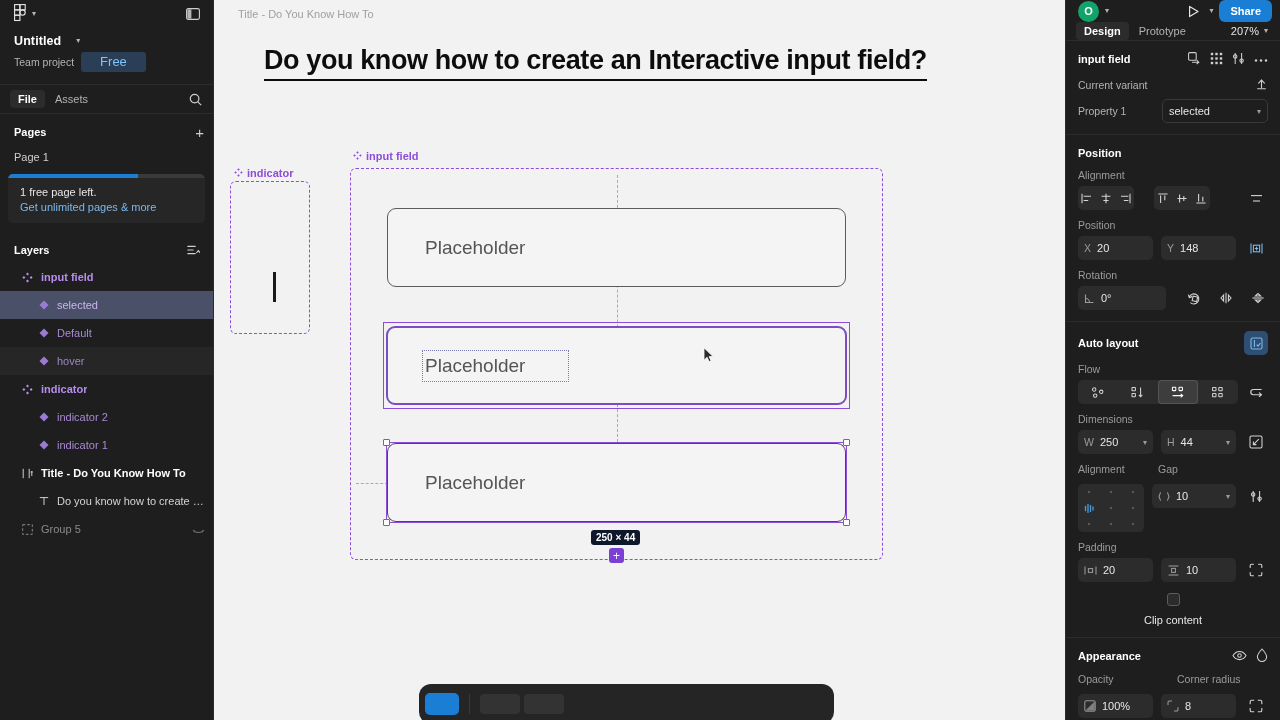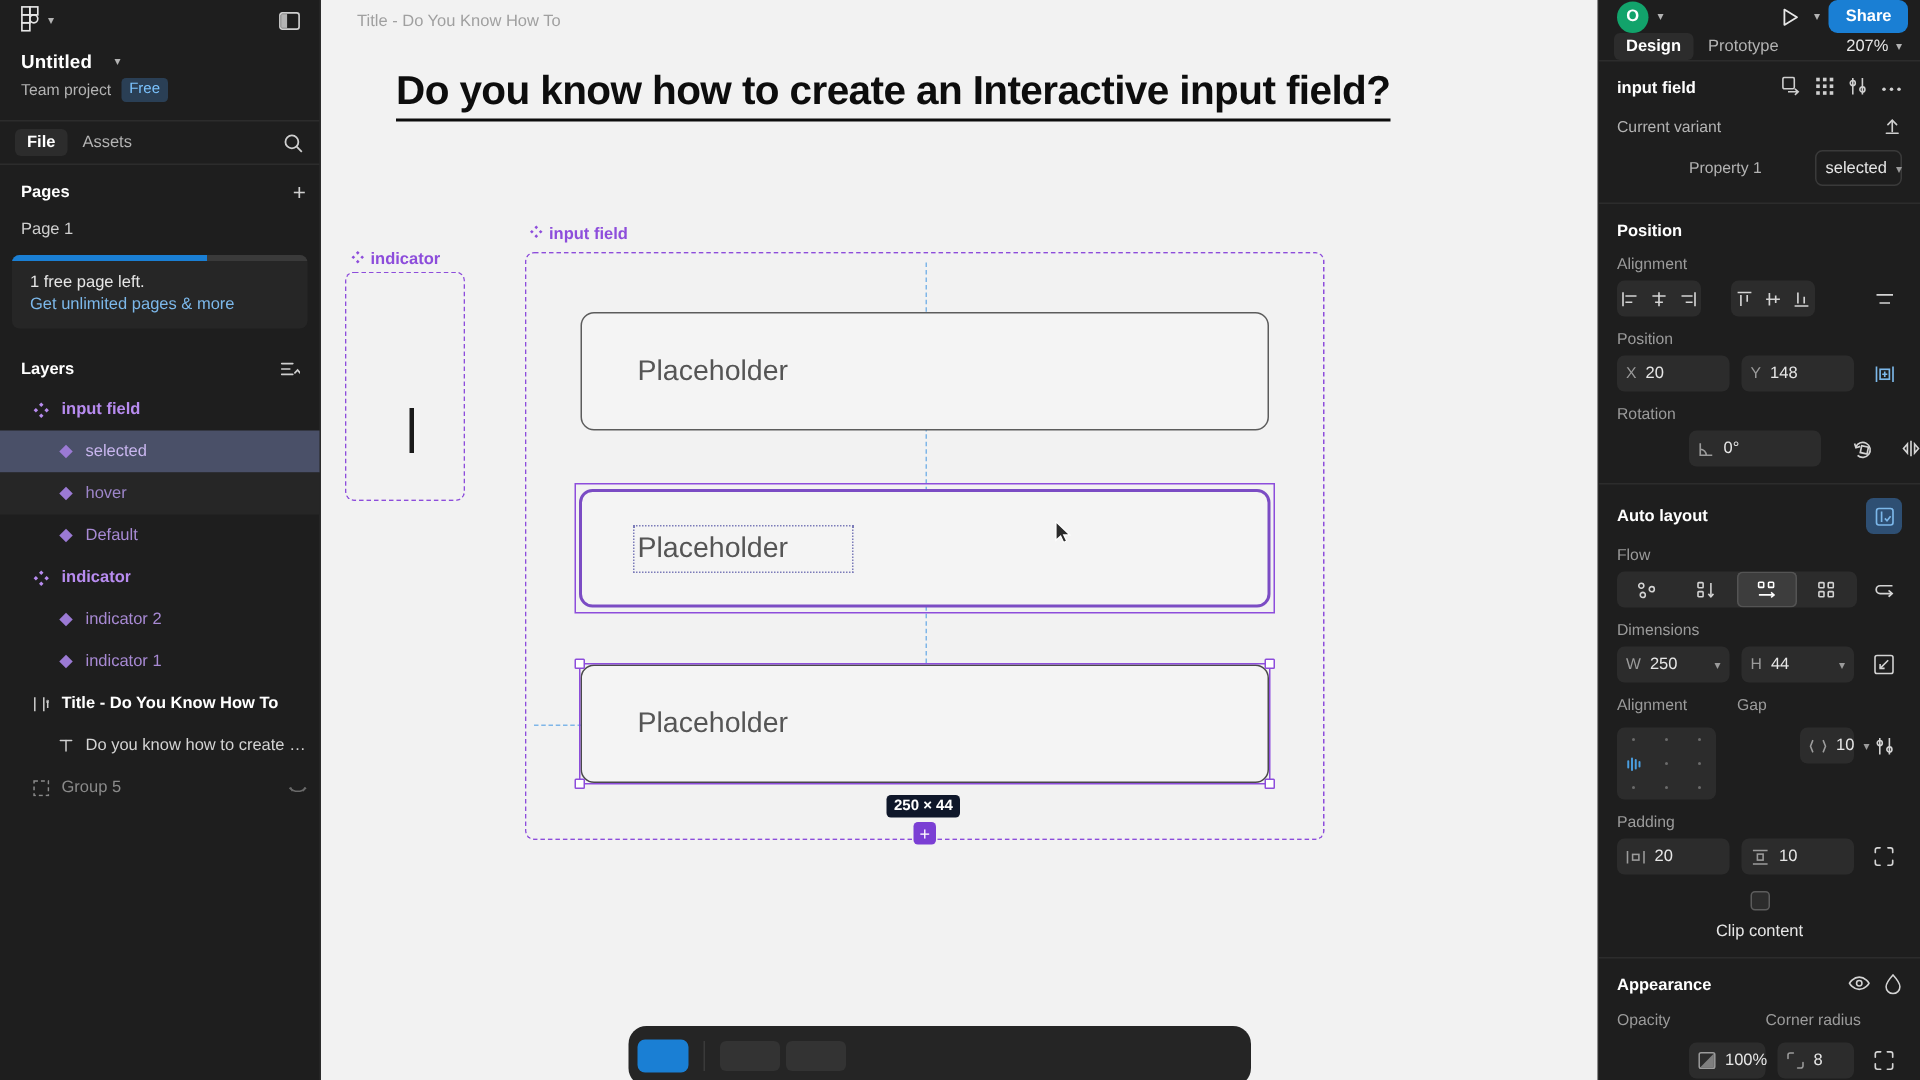--- a/index.html
+++ b/index.html
@@ -27,22 +27,22 @@
   .chev { font-size:8px; color:#b3b3b3; line-height:1; }
   .icon-btn { display:flex; align-items:center; justify-content:center;
     width:20px; height:20px; border-radius:3px; cursor:pointer; }
 
   .lp-filemeta { padding:6px 14px 12px 14px; }
   .file-title-row { display:flex; align-items:center; gap:15px; }
   .file-title { font-size:12.5px; font-weight:700; color:#fff; letter-spacing:.1px; }
   .file-sub-row { display:flex; align-items:center; gap:7px; margin-top:4px; }
   .team-project { font-size:10.5px; color:#b3b3b3; }
   .badge-free {
-    font-size:10px; color:#7cc4ff; background:#2a3f55;
-    padding:1px 5px; border-radius:3px; line-height:1.4;
+    font-size:13px; color:#7cc4ff; background:#2a3f55;
+    padding:1px 19px; border-radius:3px; line-height:1.4;
   }
   .lp-divider { height:1px; background:#2c2c2c; }
 
   .lp-tabs { height:28px; display:flex; align-items:center; padding:0 8px 0 10px; gap:2px; }
   .tab {
     font-size:11px; color:#b3b3b3; padding:3px 8px; border-radius:4px; cursor:pointer;
   }
   .tab.active { color:#fff; background:#2c2c2c; font-weight:700; }
   .lp-tabs .spacer { flex:1; }
 
@@ -177,21 +177,21 @@
 
   .rp-sec { padding:9px 12px 11px 12px; border-top:1px solid #2c2c2c; }
   .rp-sec-head {
     display:flex; align-items:center; justify-content:space-between;
     margin-bottom:9px; min-height:18px;
   }
   .rp-sec-title { font-size:11px; font-weight:700; color:#fff; }
   .rp-icons { display:flex; align-items:center; gap:9px; }
   .rp-lbl { font-size:10.5px; color:#9b9b9b; margin-bottom:5px; }
   .rp-row { display:flex; align-items:center; gap:8px; margin-bottom:9px; }
-  .rp-row:last-child { margin-bottom:0;margin-left:48px; }
+  .rp-row:last-child { margin-bottom:0; }
   .kv { font-size:10.5px; color:#b3b3b3; }
 
   .fld {
     flex:1; min-width:0; height:24px; background:#2c2c2c; border-radius:5px;
     display:flex; align-items:center; gap:6px; padding:0 6px;
     font-size:11px; color:#e6e6e6; cursor:text;
   }
   .fld .pfx { color:#9b9b9b; font-size:10.5px; display:flex; align-items:center; }
   .fld .val { color:#e6e6e6; }
   .fld .drop { margin-left:auto; font-size:8px; color:#9b9b9b; }
@@ -335,38 +335,38 @@
     <div class="layer-row variant selected">
       <span class="ind d1"></span>
       <span class="lyr-ico">
         <svg width="10" height="10" viewBox="0 0 10 10">
             <path d="M5 0.5l4.5 4.5L5 9.5 0.5 5z" fill="#9b7ad4"></path>
           </svg>
       </span>
       <span class="lbl">selected</span>
     </div>
 
+    <div class="layer-row variant">
+      <span class="ind d1"></span>
+      <span class="lyr-ico">
+        <svg width="10" height="10" viewBox="0 0 10 10">
+            <path d="M5 0.5l4.5 4.5L5 9.5 0.5 5z" fill="#9b7ad4"></path>
+          </svg>
+      </span>
+      <span class="lbl">Default</span>
+    </div>
+
     <div class="layer-row variant hovered">
       <span class="ind d1"></span>
       <span class="lyr-ico">
         <svg width="10" height="10" viewBox="0 0 10 10">
             <path d="M5 0.5l4.5 4.5L5 9.5 0.5 5z" fill="#9b7ad4"></path>
           </svg>
       </span>
       <span class="lbl">hover</span>
-    </div>
-
-    <div class="layer-row variant">
-      <span class="ind d1"></span>
-      <span class="lyr-ico">
-        <svg width="10" height="10" viewBox="0 0 10 10">
-            <path d="M5 0.5l4.5 4.5L5 9.5 0.5 5z" fill="#9b7ad4"></path>
-          </svg>
-      </span>
-      <span class="lbl">Default</span>
     </div>
 
     <div class="layer-row comp">
       <span class="ind d0"></span>
       <span class="lyr-ico">
         <svg width="11" height="11" viewBox="0 0 11 11">
             <g fill="#b88cf0">
               <path d="M5.5 0.4l1.5 1.5-1.5 1.5-1.5-1.5z"></path>
               <path d="M5.5 7.6l1.5 1.5-1.5 1.5-1.5-1.5z"></path>
               <path d="M1.9 4l1.5 1.5-1.5 1.5L0.4 5.5z"></path>

